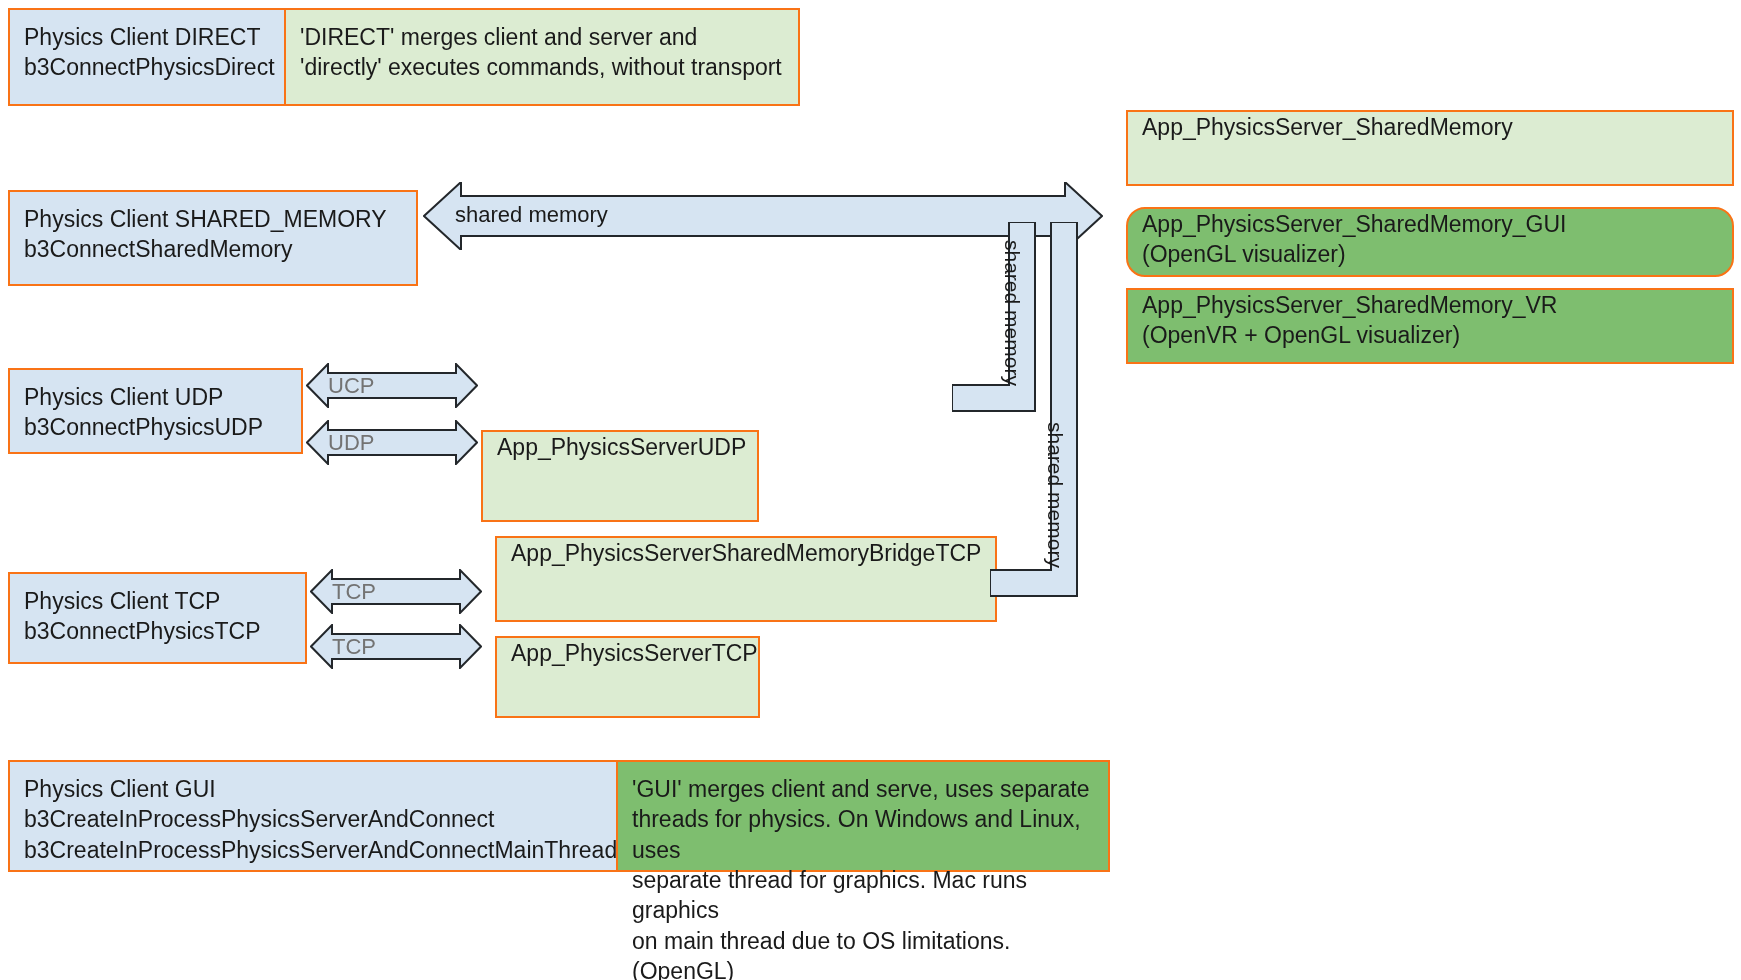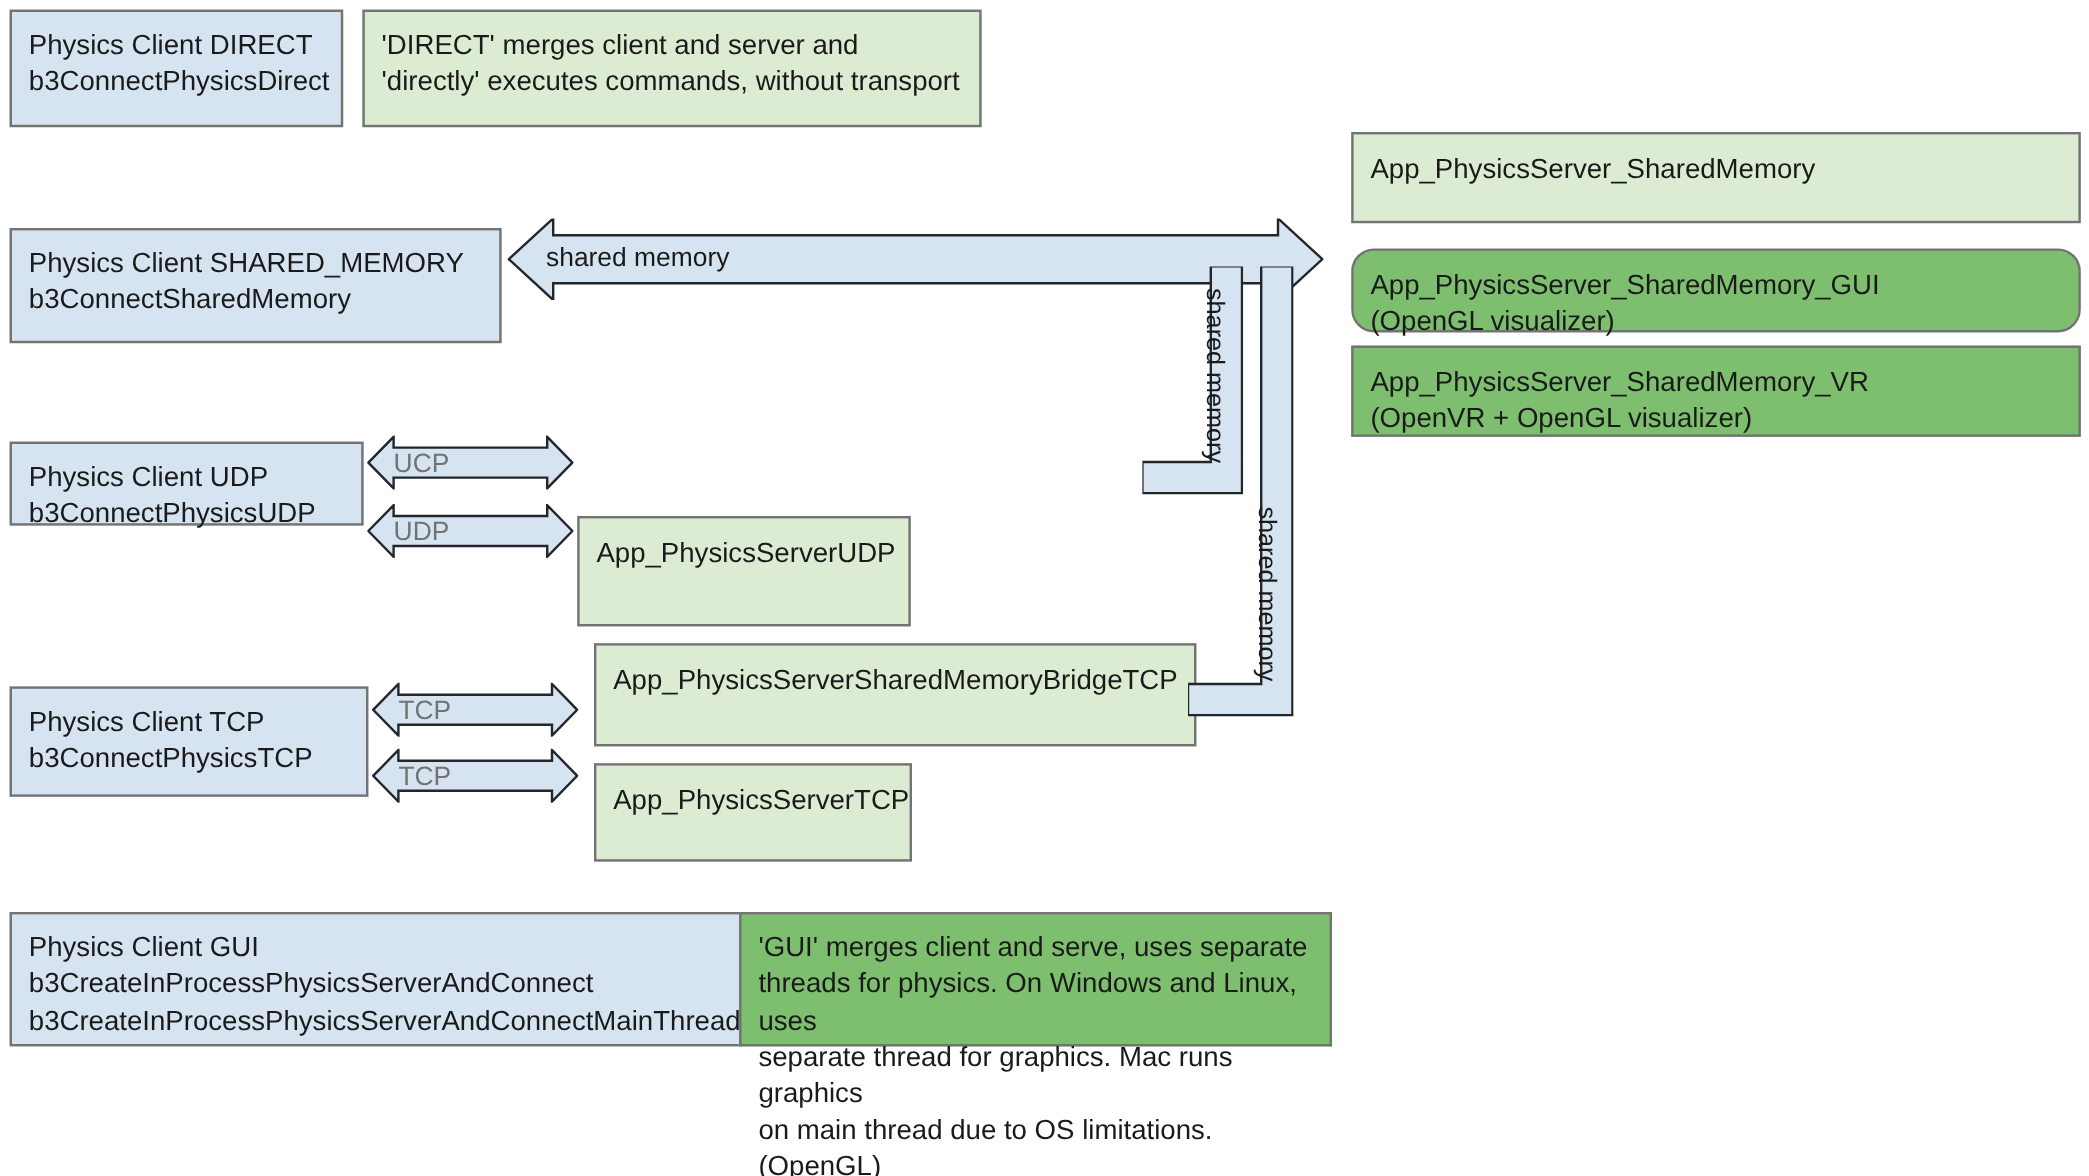--- a/index.html
+++ b/index.html
@@ -13,28 +13,28 @@
   #canvas {
     position: relative;
     width: 1741px;
     height: 980px;
     background: #ffffff;
     overflow: hidden;
   }
   .box {
     position: absolute;
     box-sizing: border-box;
-    border: 2px solid #737373;
+    border: 2px solid #f97316;
     display: flex;
     align-items: center;
     color: #1a1a1a;
     font-size: 23px;
     line-height: 1.32;
     white-space: pre-line;
-    padding: 13px 14px;
+    padding: 0 14px;
   }
   .blue {
     background: #d6e4f2;
   }
   .green-light {
     background: #dcecd2;
   }
   .green-dark {
     background: #7ebe6f;
   }
@@ -85,21 +85,21 @@
 </style>
 </head>
 <body>
 
 <div id="canvas">
 
   <div class="box blue align-top" style="left:8px; top:8px; width:278px; height:98px;">
     <span>Physics Client DIRECT
 b3ConnectPhysicsDirect</span>
   </div>
-  <div class="box green-light align-top" style="left:284px; top:8px; width:516px; height:98px;margin-left:18px;">
+  <div class="box green-light align-top" style="left:284px; top:8px; width:516px; height:98px;">
     <span>'DIRECT' merges client and server and
 'directly' executes commands, without transport</span>
   </div>
 
   <div class="box green-light mid" style="left:1126px; top:110px; width:608px; height:76px;">
     <span>App_PhysicsServer_SharedMemory</span>
   </div>
   <div class="box green-dark mid" style="left:1126px; top:207px; width:608px; height:70px;border-radius:19px;">
     <span>App_PhysicsServer_SharedMemory_GUI
 (OpenGL visualizer)</span>
@@ -114,21 +114,21 @@
 b3ConnectSharedMemory</span>
   </div>
 
   <div class="bigarrow" style="left:423px; top:182px; width:680px; height:68px;">
     <svg width="680" height="68" viewBox="0 0 680 68">
       <path d="M 38 0 L 38 14 L 642 14 L 642 0 L 679 34 L 642 68 L 642 54 L 38 54 L 38 68 L 1 34 Z" fill="#d6e4f2" stroke="#23272b" stroke-width="2" stroke-linejoin="miter"></path>
     </svg>
     <span class="lbl" style="left:32px; top:20px;">shared memory</span>
   </div>
 
-  <div class="box blue align-top" style="left:8px; top:368px; width:295px; height:70px;">
+  <div class="box blue align-top" style="left:8px; top:368px; width:295px; height:86px;">
     <span>Physics Client UDP
 b3ConnectPhysicsUDP</span>
   </div>
 
   <div class="harrow" style="left:306px; top:363px; width:172px; height:45px;">
     <svg width="172" height="45" viewBox="0 0 172 45">
       <path d="M 22 1 L 22 10 L 150 10 L 150 1 L 171 22.5 L 150 44 L 150 35 L 22 35 L 22 44 L 1 22.5 Z" fill="#d6e4f2" stroke="#23272b" stroke-width="2" stroke-linejoin="miter"></path>
     </svg>
     <span class="lbl">UCP</span>
   </div>

